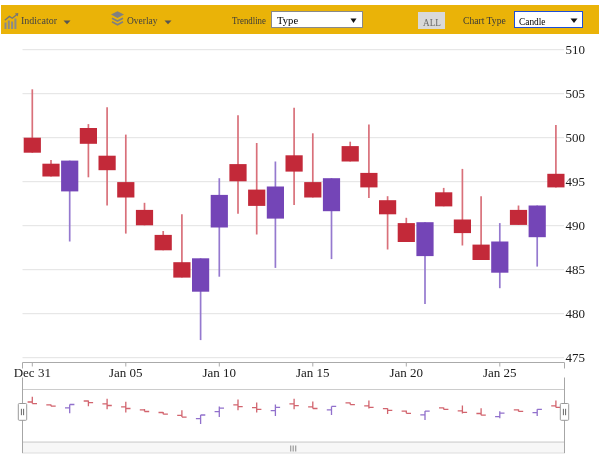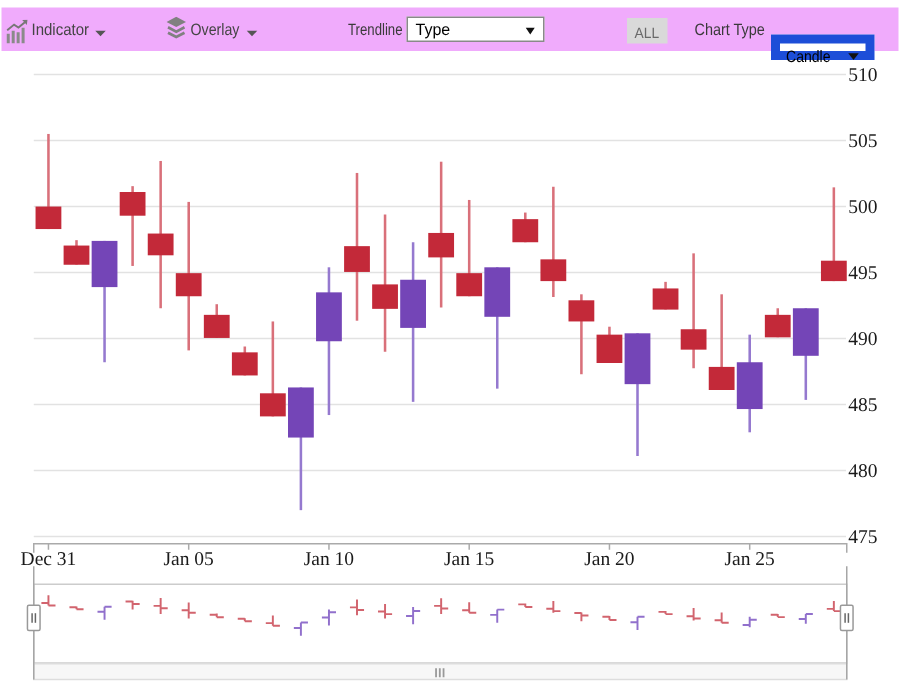--- a/index.html
+++ b/index.html
@@ -1,18 +1,18 @@
 <!DOCTYPE html>
 <html><head>
 <meta charset="utf-8">
 <style>
 * { margin:0; padding:0; box-sizing:border-box; }
 html,body { width:600px; height:462px; background:#fff; font-family:"Liberation Sans", sans-serif; overflow:hidden; }
 #wrap { position:relative; width:600px; height:462px; }
-#toolbar { position:absolute; left:1px; top:5px; width:598px; height:29px; background:#f0abfc; }
+#toolbar { position:absolute; left:1px; top:5px; width:598px; height:29px; background:#eab308;font-family:Liberation Serif, serif; }
 .tb { position:absolute; font-size:11px; line-height:11px; color:#444; white-space:nowrap; transform-origin:0 0; }
 .sel { position:absolute; background:#fff; }
 svg.ic { position:absolute; }
 </style>
 </head>
 <body>
 <div id="wrap">
 <div id="toolbar">
   <svg class="ic" width="15" height="16" style="left:3px; top:8px;" viewBox="0 0 15 16">
     <rect x="0.5" y="9.5" width="2" height="6.5" fill="#8a8a8a"></rect>
@@ -39,21 +39,21 @@
   <div class="sel" style="left:270px; top:5.5px; width:92px; height:17px; border:1px solid #898989;">
     <div class="tb" style="left:4.5px; top:3.5px; color:#000; transform:scaleX(0.97);">Type</div>
     <svg class="ic" width="7" height="6" style="right:5px; top:6px;" viewBox="0 0 7 6">
           <path d="M0.5,0.5 L6.5,0.5 L3.5,5 Z" fill="#111"></path>
         </svg>
   </div>
   <div style="position:absolute; left:416.8px; top:7.2px; width:27.7px; height:16.6px; background:#d9d9d9;">
     <div class="tb" style="left:5px; top:5px; font-size:10px; color:#696969; transform:scaleX(0.92);">ALL</div>
   </div>
   <div class="tb" style="left:461.5px; top:10px; color:#3a3a3a; transform:scaleX(0.875);">Chart Type</div>
-  <div class="sel" style="left:512.5px; top:6px; width:69px; height:17px; border:6px solid #1d4ed8;margin-top:12px;">
+  <div class="sel" style="left:512.5px; top:6px; width:69px; height:17px; border:1px solid #1d4ed8;">
     <div class="tb" style="left:4px; top:3.5px; color:#000; transform:scaleX(0.85);">Candle</div>
     <svg class="ic" width="8" height="6" style="right:4px; top:5.5px;" viewBox="0 0 8 6">
           <path d="M0.5,0.5 L7.5,0.5 L4,5 Z" fill="#111"></path>
         </svg>
   </div>
 </div>
 <svg width="600" height="462" viewBox="0 0 600 462" style="position:absolute; left:0; top:0;">
 <line x1="22.5" y1="49.7" x2="564" y2="49.7" stroke="#e2e2e2" stroke-width="1"></line>
 <text x="565.5" y="53.9" font-family="Liberation Serif, serif" font-size="13" fill="#1a1a1a">510</text>
 <line x1="22.5" y1="93.7" x2="564" y2="93.7" stroke="#e2e2e2" stroke-width="1"></line>

